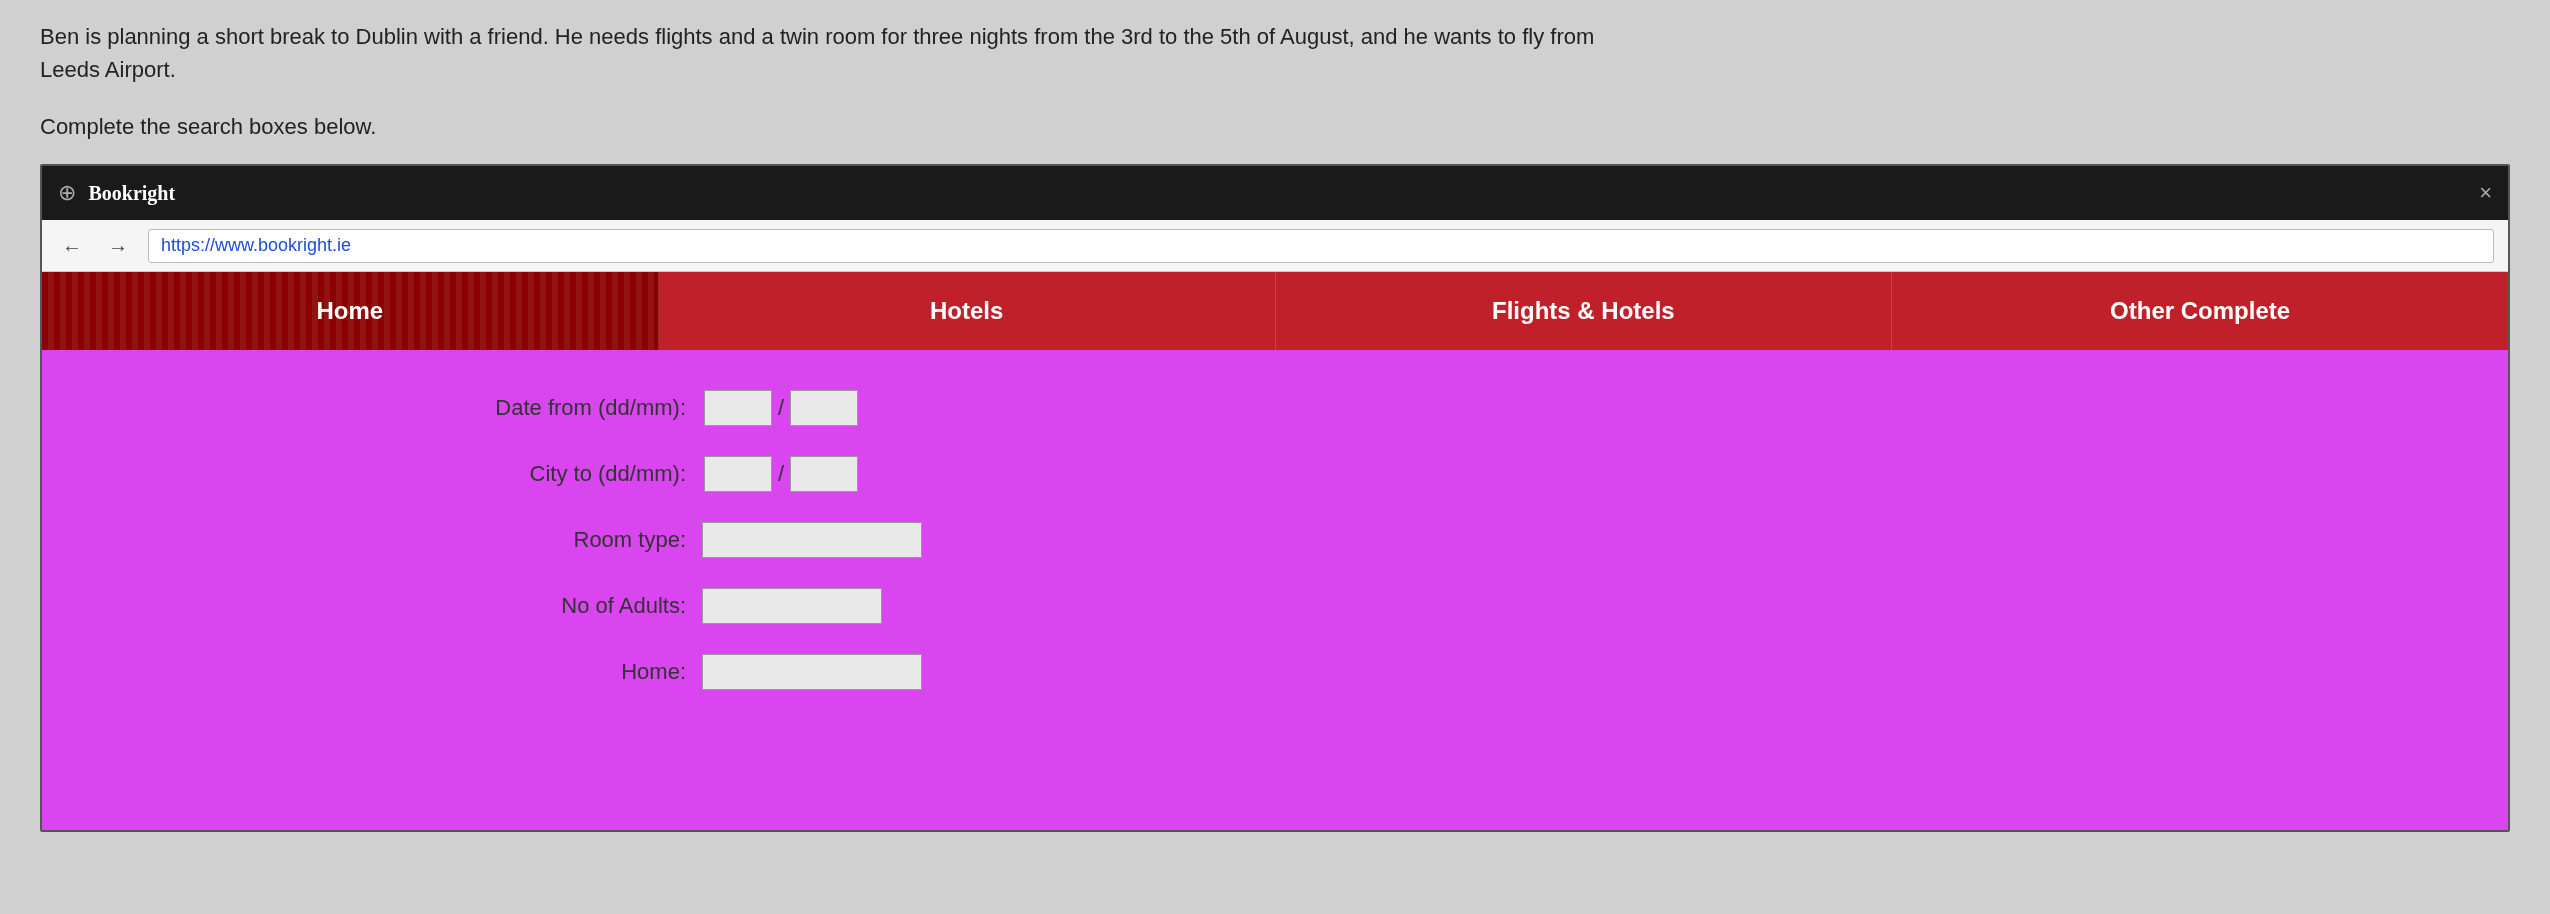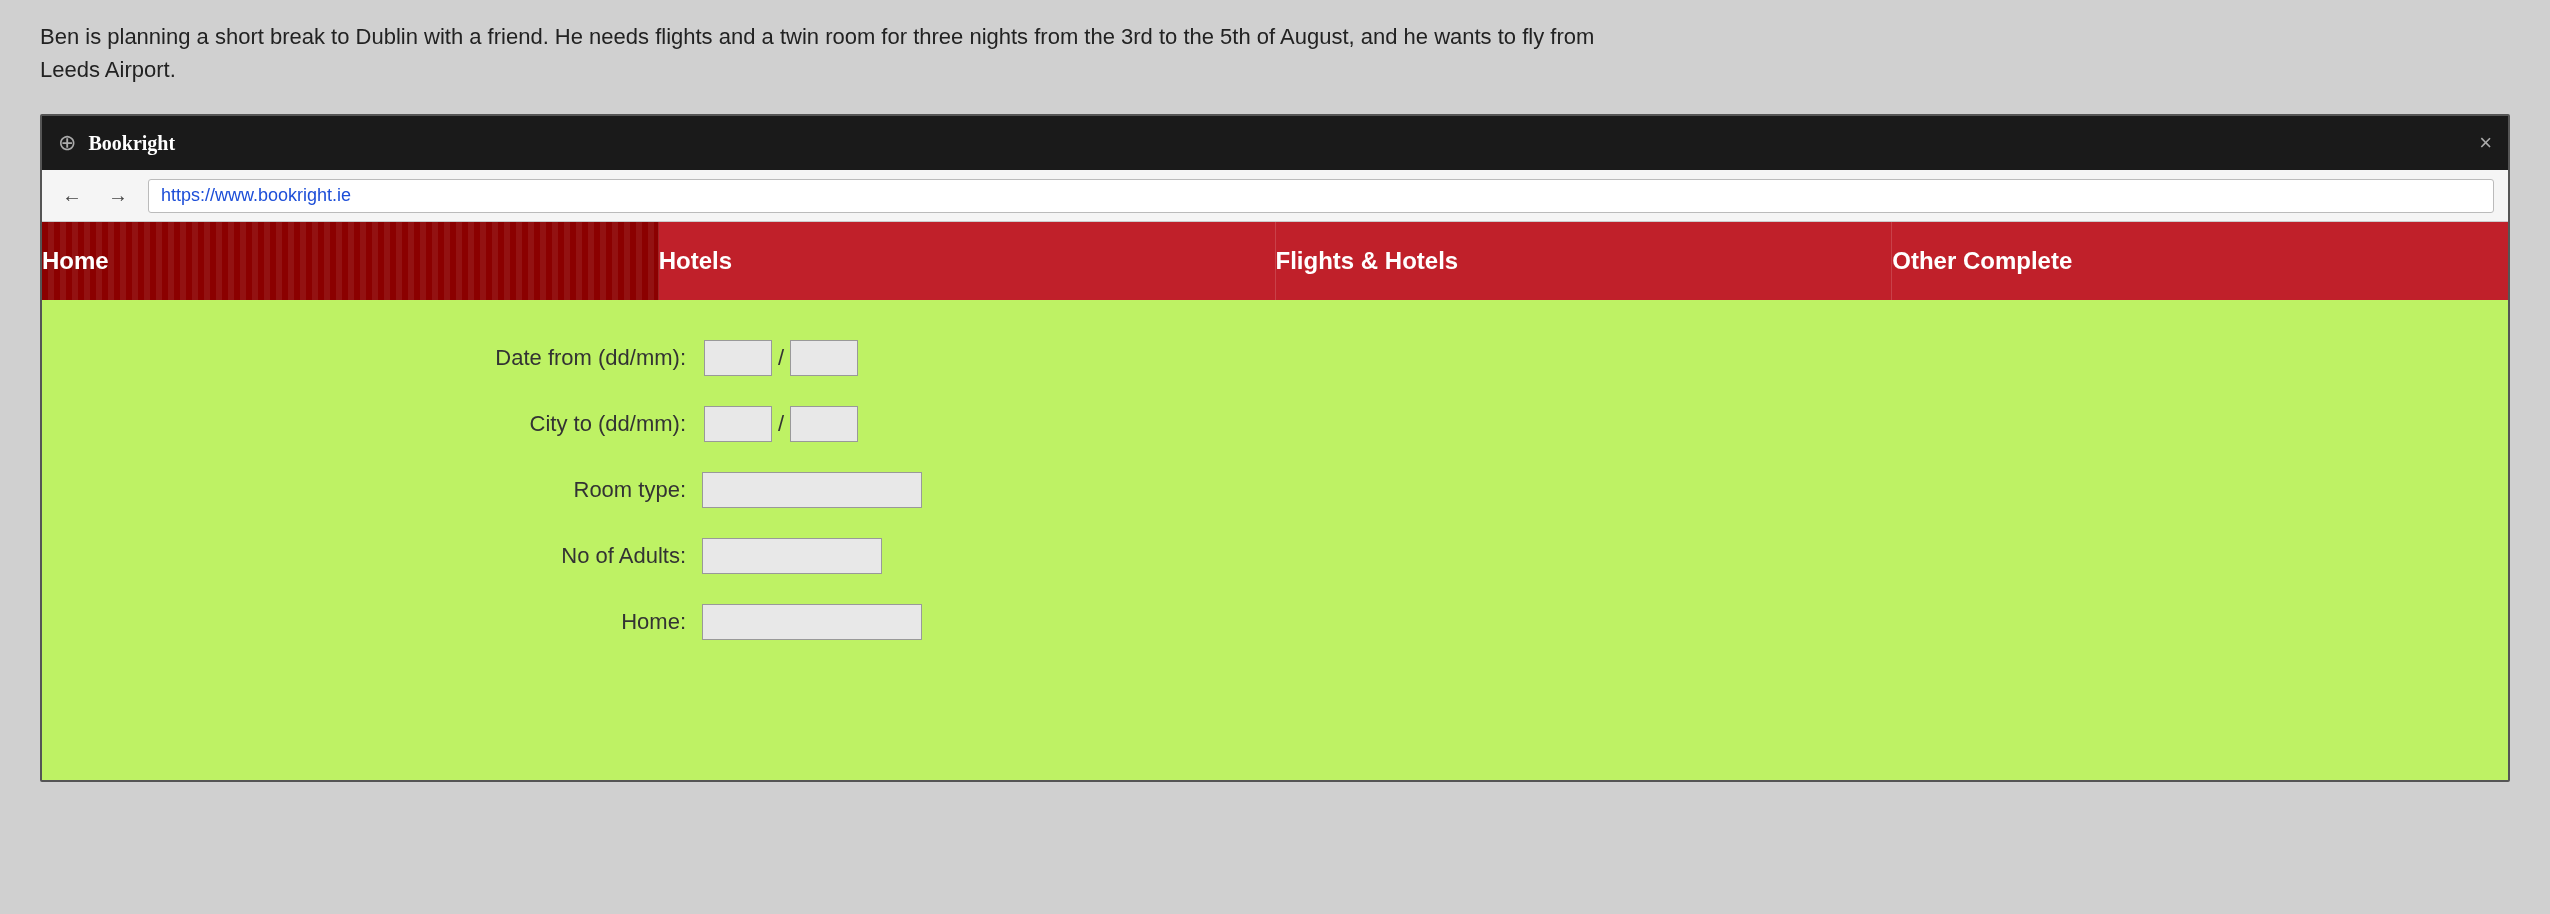--- a/index.html
+++ b/index.html
@@ -113,21 +113,21 @@
       background-color: #c0202a;
       display: flex;
       align-items: stretch;
       height: 78px;
     }
 
     .nav-item {
       flex: 1;
       display: flex;
       align-items: center;
-      justify-content: flex-start;
+      justify-content: center;
       color: #fff;
       font-size: 24px;
       font-weight: bold;
       cursor: pointer;
       border-right: 1px solid rgba(255,255,255,0.15);
       position: relative;
     }
 
     .nav-item:last-child {
       border-right: none;
@@ -146,21 +146,21 @@
         90deg,
         transparent,
         transparent 6px,
         rgba(255,255,255,0.07) 6px,
         rgba(255,255,255,0.07) 12px
       );
     }
 
     
     .site-content {
-      background-color: #bef264;
+      background-color: #d946ef;
       padding: 40px 60px 40px 320px;
       min-height: 480px;
     }
 
     .form-row {
       display: flex;
       align-items: center;
       margin-bottom: 30px;
       font-size: 22px;
       color: #333;
@@ -204,20 +204,21 @@
 </head>
 <body>
 
 <div class="page-container">
 
   <p class="description-text">
     <span>Ben is planning a short break to Dublin with a friend. He needs flights and a twin room for three nights from the 3rd to the 5th of August, and he wants to fly from</span><br>
     <span>Leeds Airport.</span>
   </p>
 
+  <p class="instruction-text">Complete the search boxes below.</p>
 
   <div class="browser-window">
 
     <div class="browser-titlebar">
       <div class="browser-titlebar-left">
         <span class="browser-globe-icon">⊕</span>
         <span class="browser-title">Bookright</span>
       </div>
       <span class="browser-close-icon">×</span>
     </div>

